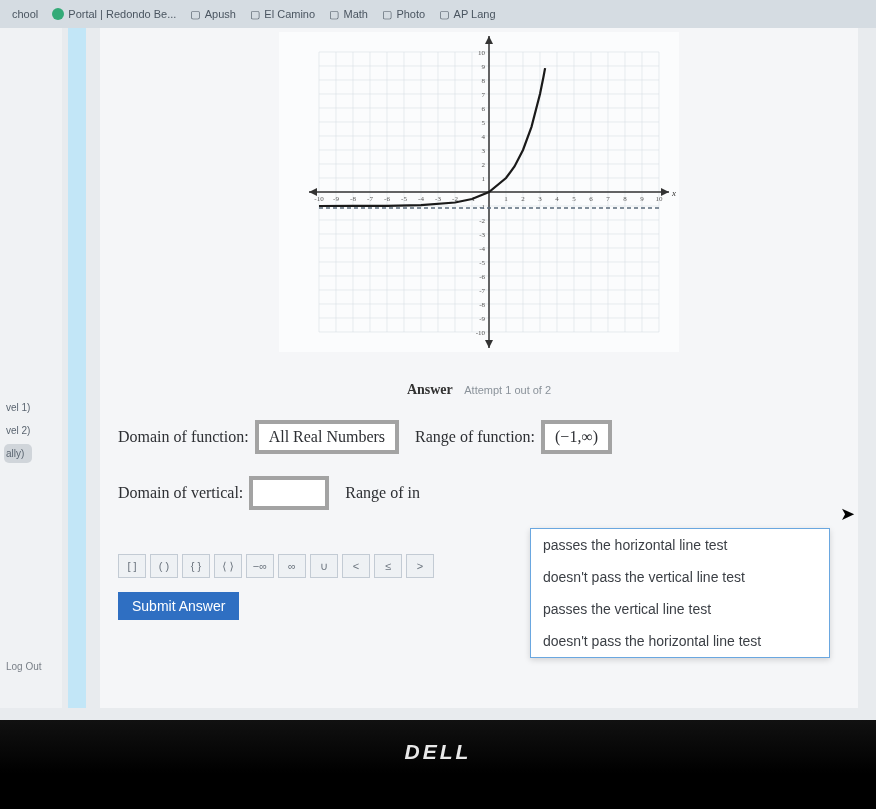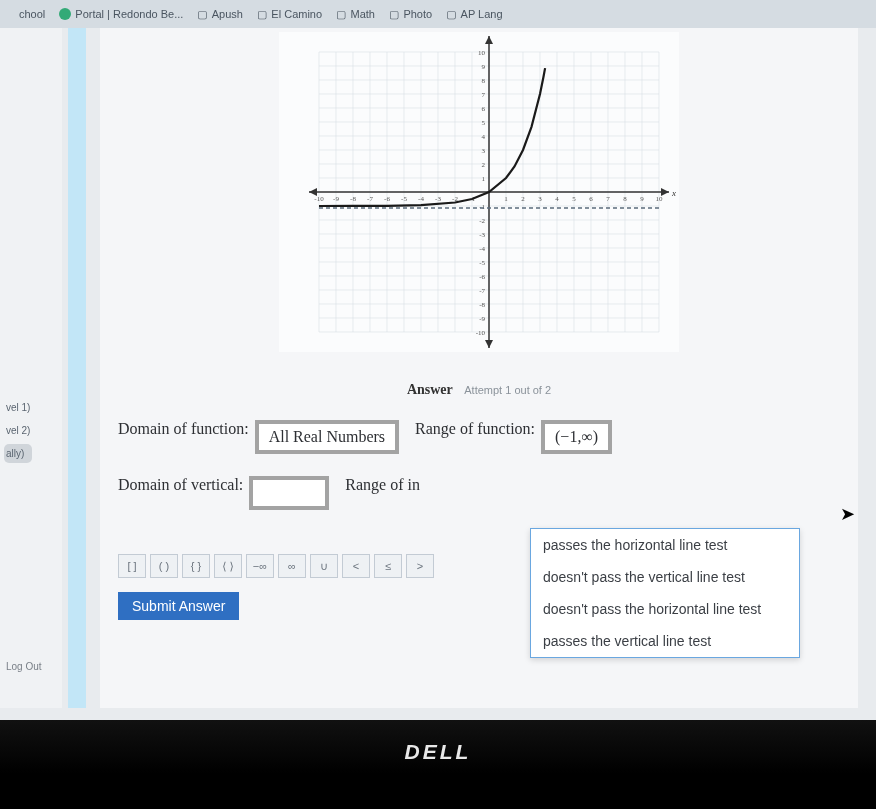--- a/index.html
+++ b/index.html
@@ -1,43 +1,43 @@
 <!DOCTYPE html>
 <html><head>
 <meta charset="utf-8">
 <style>
 * { box-sizing: border-box; margin: 0; padding: 0; }
 body { font-family: Georgia, serif; background: #1a1a1a; width: 876px; height: 809px; position: relative; overflow: hidden; }
 .screen { background: #e8ebee; width: 876px; height: 720px; position: relative; }
-.tabbar { height: 28px; background: #d5dce2; display: flex; align-items: center; padding: 0 19px; gap: 14px; font-family: Arial, sans-serif; font-size: 11px; color: #4a5560; }
+.tabbar { height: 28px; background: #d5dce2; display: flex; align-items: center; padding: 0 12px; gap: 14px; font-family: Arial, sans-serif; font-size: 11px; color: #4a5560; }
 .tab { display: flex; align-items: center; gap: 4px; }
 .favicon { width: 12px; height: 12px; border-radius: 50%; background: #3a7; display: inline-block; }
 .sidebar { position: absolute; left: 0; top: 28px; width: 62px; height: 680px; background: #f0f2f4; font-family: Arial, sans-serif; font-size: 10px; color: #5a6570; }
 .side-items { position: absolute; top: 370px; left: 4px; }
 .side-item { padding: 4px 2px; margin-bottom: 4px; cursor: pointer; }
 .side-item.active { background: #d0d5da; border-radius: 5px; }
 .logout { position: absolute; bottom: 36px; left: 6px; color: #7a8088; }
 .vbar { position: absolute; left: 68px; top: 28px; width: 18px; height: 680px; background: #c2e6f7; }
 
 .content { position: absolute; left: 100px; top: 28px; right: 18px; height: 680px; background: #f5f6f8; padding: 0 18px; }
 
 .graph-wrap { display:flex; justify-content:center; padding-top:4px; }
 svg.graph { background: #fbfcfd; }
 
 .answer-section { margin-top: 30px; }
 .ans-head { font-size: 14px; color: #333; text-align: center; }
 .ans-head .attempt { font-size: 11px; color: #8a929a; margin-left: 8px; font-family: Arial, sans-serif; }
 
-.row { margin-top: 22px; font-size: 16px; color: #2d2f33; display: flex; flex-wrap: wrap; gap: 6px; }
+.row { margin-top: 22px; font-size: 16px; color: #2d2f33; display: flex; align-items: center; flex-wrap: wrap; gap: 6px; }
 .field-box { border: 4px solid #a3a3a3; background: #fff; padding: 4px 10px; min-width: 60px; min-height: 26px; display: inline-flex; align-items: center; font-family: Georgia, serif; }
 .sel { border: 1px solid #a5b0bb; background: #fff; padding: 3px 18px 3px 6px; font-family: Arial, sans-serif; font-size: 13px; color: #555; position: relative; cursor: pointer; }
 .sel::after { content: "⌄"; position: absolute; right: 4px; top: 2px; font-size: 11px; color: #777; }
 .sel.open { border:1px solid #4a8fd6; min-width: 240px; }
 
-.dropdown { position: absolute; left: 430px; top: 500px; width: 270px; background: #fff; border: 1px solid #6aa7e0; box-shadow: 0 2px 6px rgba(0,0,0,0.15); z-index: 50; font-family: Arial, sans-serif; font-size: 14px; color: #3b3f45; }
+.dropdown { position: absolute; left: 430px; top: 500px; width: 300px; background: #fff; border: 1px solid #6aa7e0; box-shadow: 0 2px 6px rgba(0,0,0,0.15); z-index: 50; font-family: Arial, sans-serif; font-size: 14px; color: #3b3f45; }
 .dropdown .opt { padding: 8px 12px; cursor: pointer; }
 
 .toolbar { margin-top: 44px; display: flex; gap: 4px; }
 .tool-btn { width: 28px; height: 24px; border: 1px solid #c3cbd4; background: #eef1f4; display: inline-flex; align-items: center; justify-content: center; font-size: 11px; color: #6a737d; font-family: Arial, sans-serif; cursor: pointer; }
 
 .submit { margin-top: 14px; background: #2f6fc2; color: #fff; font-family: Arial, sans-serif; font-size: 14px; padding: 6px 14px; border: none; cursor: pointer; }
 
 .bezel { position: absolute; left:0; top:720px; width:876px; height:89px; background: linear-gradient(#111 0%, #000 60%); }
 .dell { position: absolute; top: 740px; left: 0; width: 876px; text-align: center; color: #e8e8e8; font-family: Arial, sans-serif; font-size: 21px; letter-spacing: 3px; font-weight: bold; font-style: italic;}
 .cursor { position: absolute; left: 840px; top: 503px; font-size: 18px; color: #000; z-index: 100; }
@@ -209,22 +209,22 @@
           <div class="tool-btn">≤</div>
           <div class="tool-btn">&gt;</div>
         </div>
 
       <button class="submit">Submit Answer</button>
     </div>
 
     <div class="dropdown" id="dropdown">
         <div class="opt">passes the horizontal line test</div>
         <div class="opt">doesn't pass the vertical line test</div>
+        <div class="opt">passes the vertical line test</div>
         <div class="opt">doesn't pass the horizontal line test</div>
-        <div class="opt">passes the vertical line test</div>
       </div>
 
   </div>
 </div>
 
 <div class="bezel"></div>
 <div class="dell">DELL</div>
 <div class="cursor">➤</div>
 
 </body></html>

